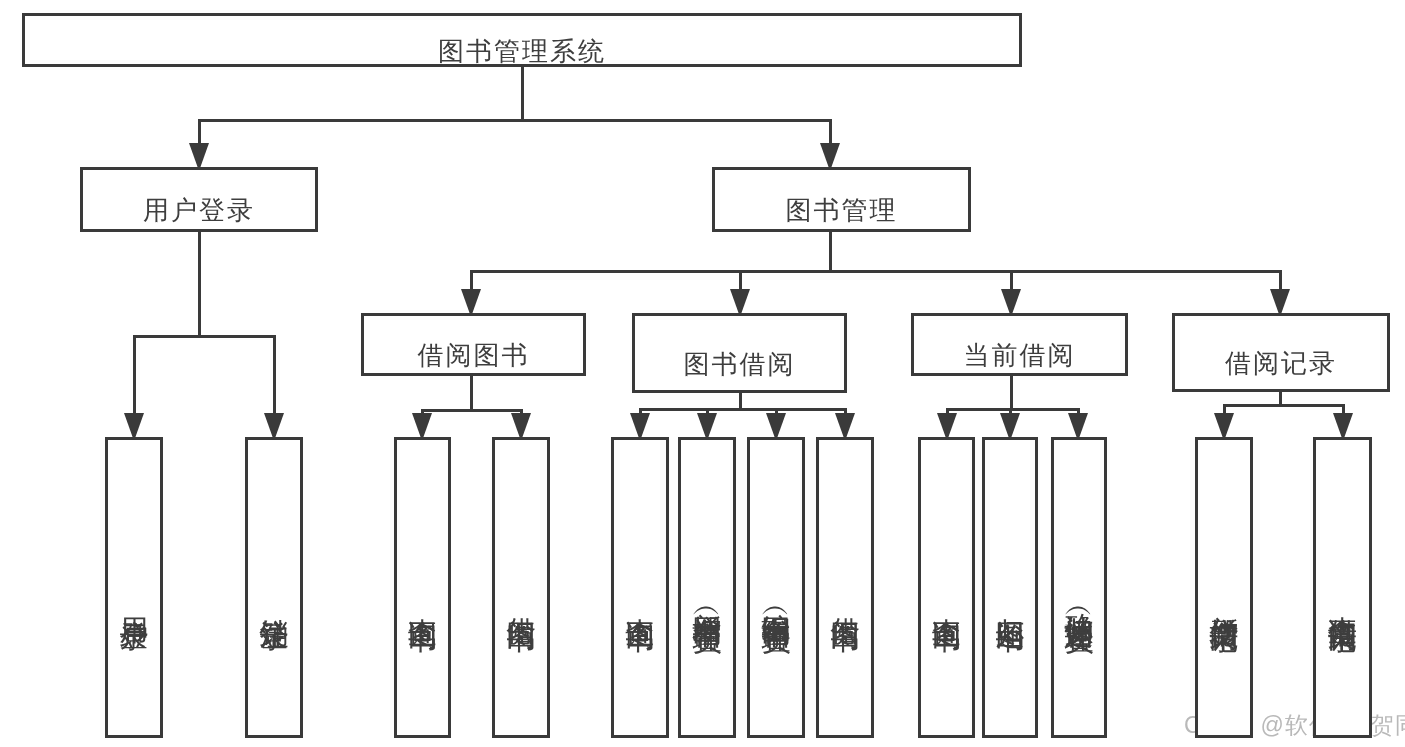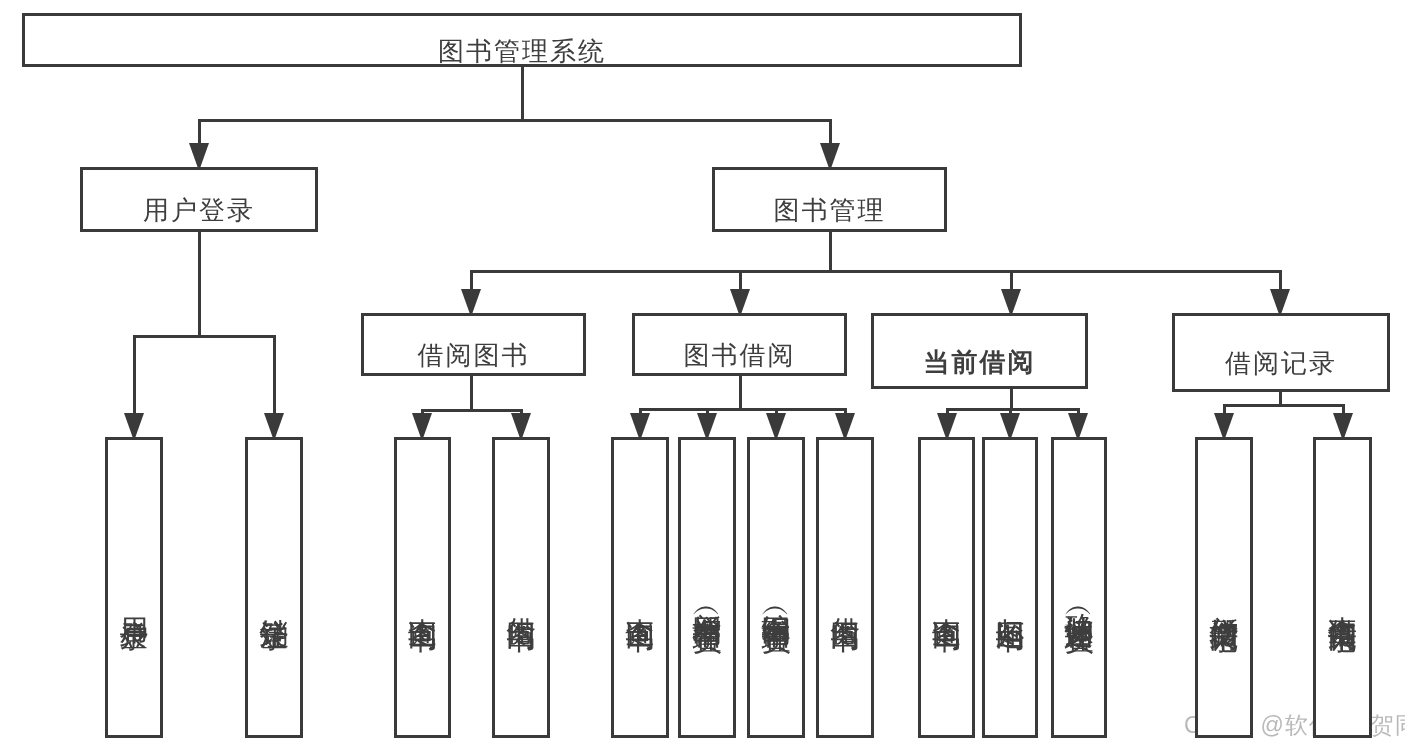--- a/index.html
+++ b/index.html
@@ -113,30 +113,30 @@
     <div class="arrowhead" style="left: 1000px; top: 413px;"></div>
     <div class="arrowhead" style="left: 1068px; top: 413px;"></div>
     <div class="arrowhead" style="left: 1214px; top: 413px;"></div>
     <div class="arrowhead" style="left: 1333px; top: 413px;"></div>
     <div class="node" style="left: 22px; top: 13px; width: 1000px; height: 54px;">
       <span class="node-label">图书管理系统</span>
     </div>
     <div class="node" style="left: 80px; top: 167px; width: 238px; height: 65px;">
       <span class="node-label">用户登录</span>
     </div>
-    <div class="node" style="left: 712px; top: 167px; width: 235px; height: 65px;">
+    <div class="node" style="left: 712px; top: 167px; width: 259px; height: 65px;">
       <span class="node-label">图书管理</span>
     </div>
     <div class="node" style="left: 361px; top: 313px; width: 225px; height: 63px;">
       <span class="node-label">借阅图书</span>
     </div>
-    <div class="node" style="left: 632px; top: 313px; width: 215px; height: 63px;">
+    <div class="node" style="left: 632px; top: 313px; width: 215px; height: 80px;">
       <span class="node-label">图书借阅</span>
     </div>
-    <div class="node" style="left: 871px; top: 313px; width: 217px; height: 76px; font-weight: bold;">
+    <div class="node" style="left: 911px; top: 313px; width: 217px; height: 63px;">
       <span class="node-label">当前借阅</span>
     </div>
     <div class="node" style="left: 1172px; top: 313px; width: 218px; height: 79px;">
       <span class="node-label">借阅记录</span>
     </div>
     <div class="node vertical" style="left: 105px; top: 437px; width: 58px; height: 301px;">
       <span class="node-label">用户登录</span>
     </div>
     <div class="node vertical" style="left: 245px; top: 437px; width: 58px; height: 301px;">
       <span class="node-label">注销登录</span>

